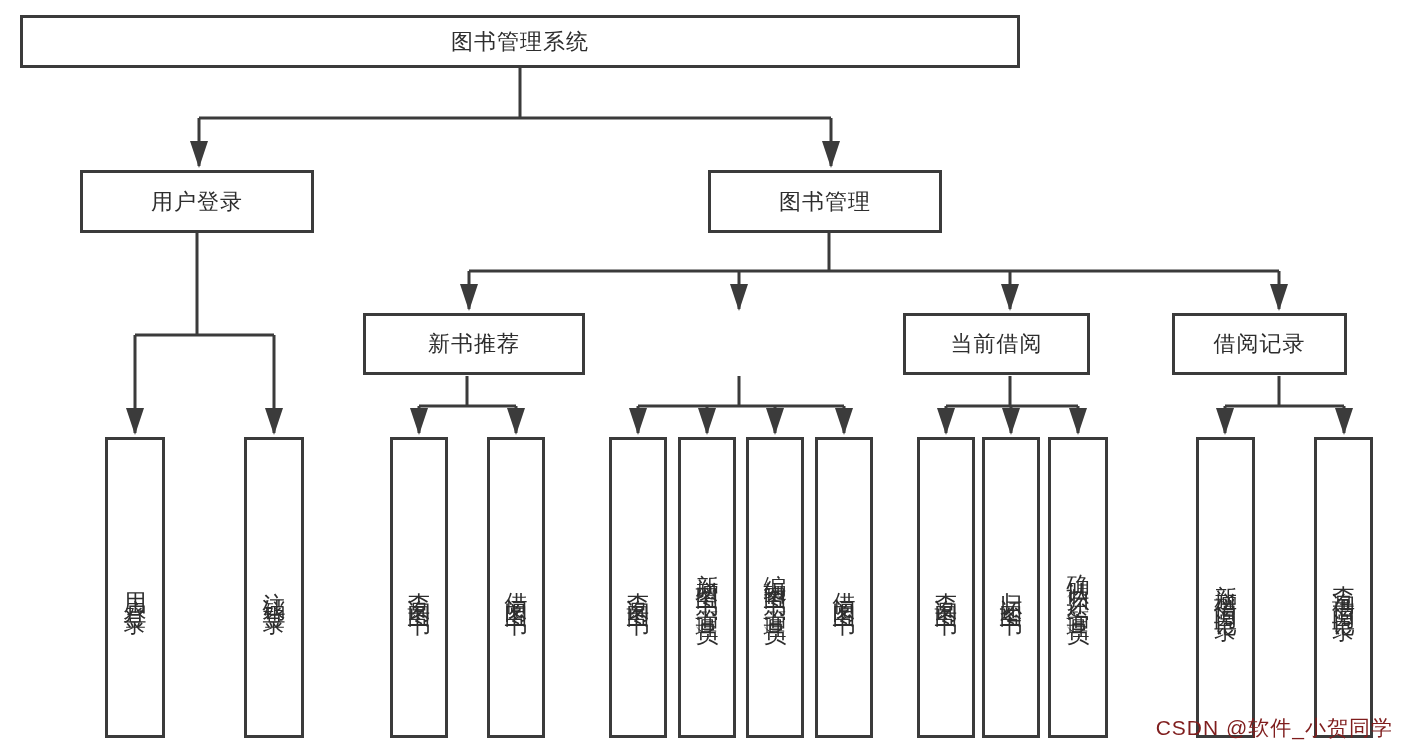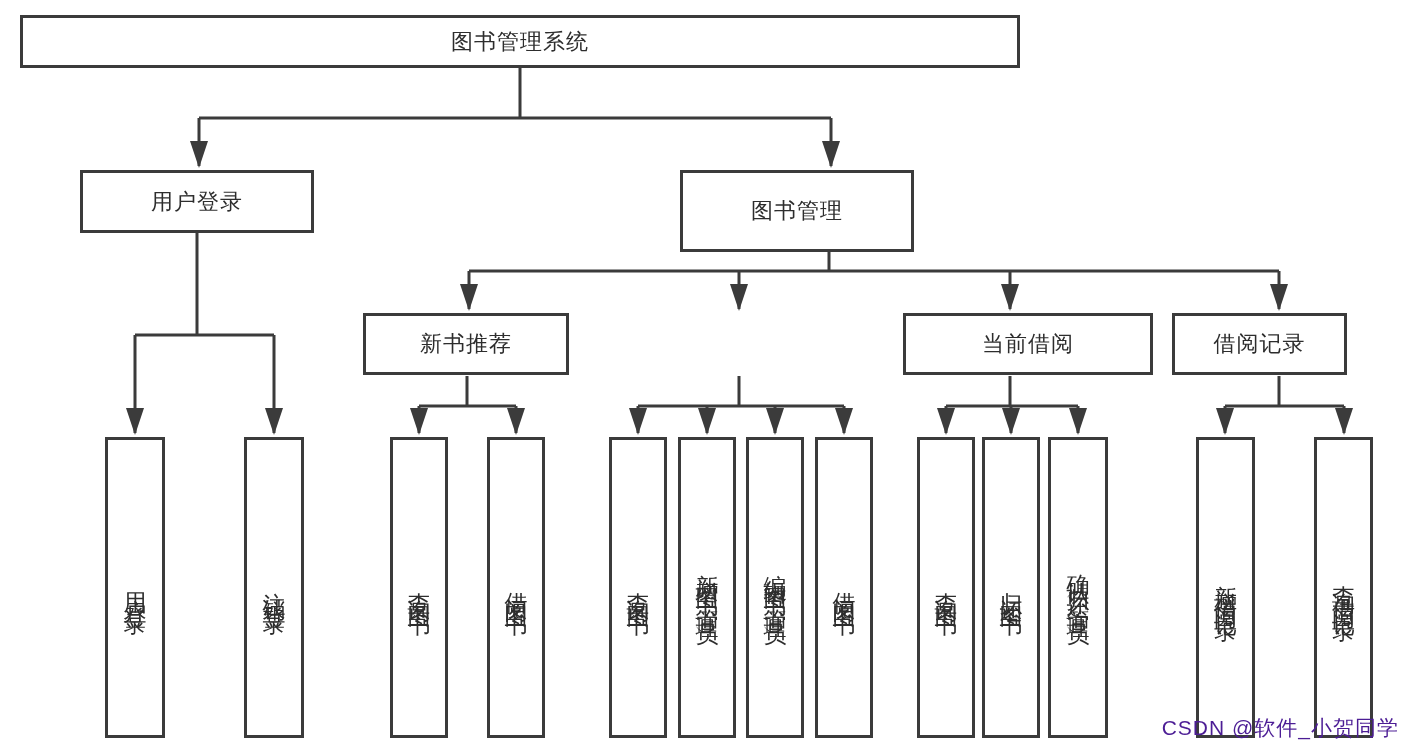--- a/index.html
+++ b/index.html
@@ -27,24 +27,24 @@
   .node.v{font-size:23px;}
   .vtext{
     writing-mode:vertical-rl;
     text-orientation:mixed;
     letter-spacing:7px;
     line-height:1;
     white-space:nowrap;
   }
   .watermark{
     position:absolute;
-    right:6px;
+    right:12px;
     bottom:5px;
     font-size:21px;
-    color:#4c1d95;
+    color:#7f1d1d;
     letter-spacing:1px;
     z-index:5;
   }
 </style>
 </head>
 <body>
 
 <div class="canvas">
 
   <svg class="connectors" width="1405" height="747" viewBox="0 0 1405 747">
@@ -87,28 +87,28 @@
     </g>
   </svg>
 
   <div class="node h" style="left:20px;top:15px;width:1000px;height:53px">
     <span>图书管理系统</span>
   </div>
 
   <div class="node h" style="left:80px;top:170px;width:234px;height:63px">
     <span>用户登录</span>
   </div>
-  <div class="node h" style="left:680px;top:170px;width:234px;height:82px">
+  <div class="node h" style="left:708px;top:170px;width:234px;height:63px">
     <span>图书管理</span>
   </div>
 
-  <div class="node h" style="left:363px;top:313px;width:206px;height:62px">
+  <div class="node h" style="left:363px;top:313px;width:222px;height:62px">
     <span>新书推荐</span>
   </div>
-  <div class="node h" style="left:903px;top:313px;width:250px;height:62px">
+  <div class="node h" style="left:903px;top:313px;width:187px;height:62px">
     <span>当前借阅</span>
   </div>
   <div class="node h" style="left:1172px;top:313px;width:175px;height:62px">
     <span>借阅记录</span>
   </div>
 
   <div class="node v" style="left:105px;top:437px;width:60px;height:301px">
     <span class="vtext">用户登录</span>
   </div>
   <div class="node v" style="left:244px;top:437px;width:60px;height:301px">

